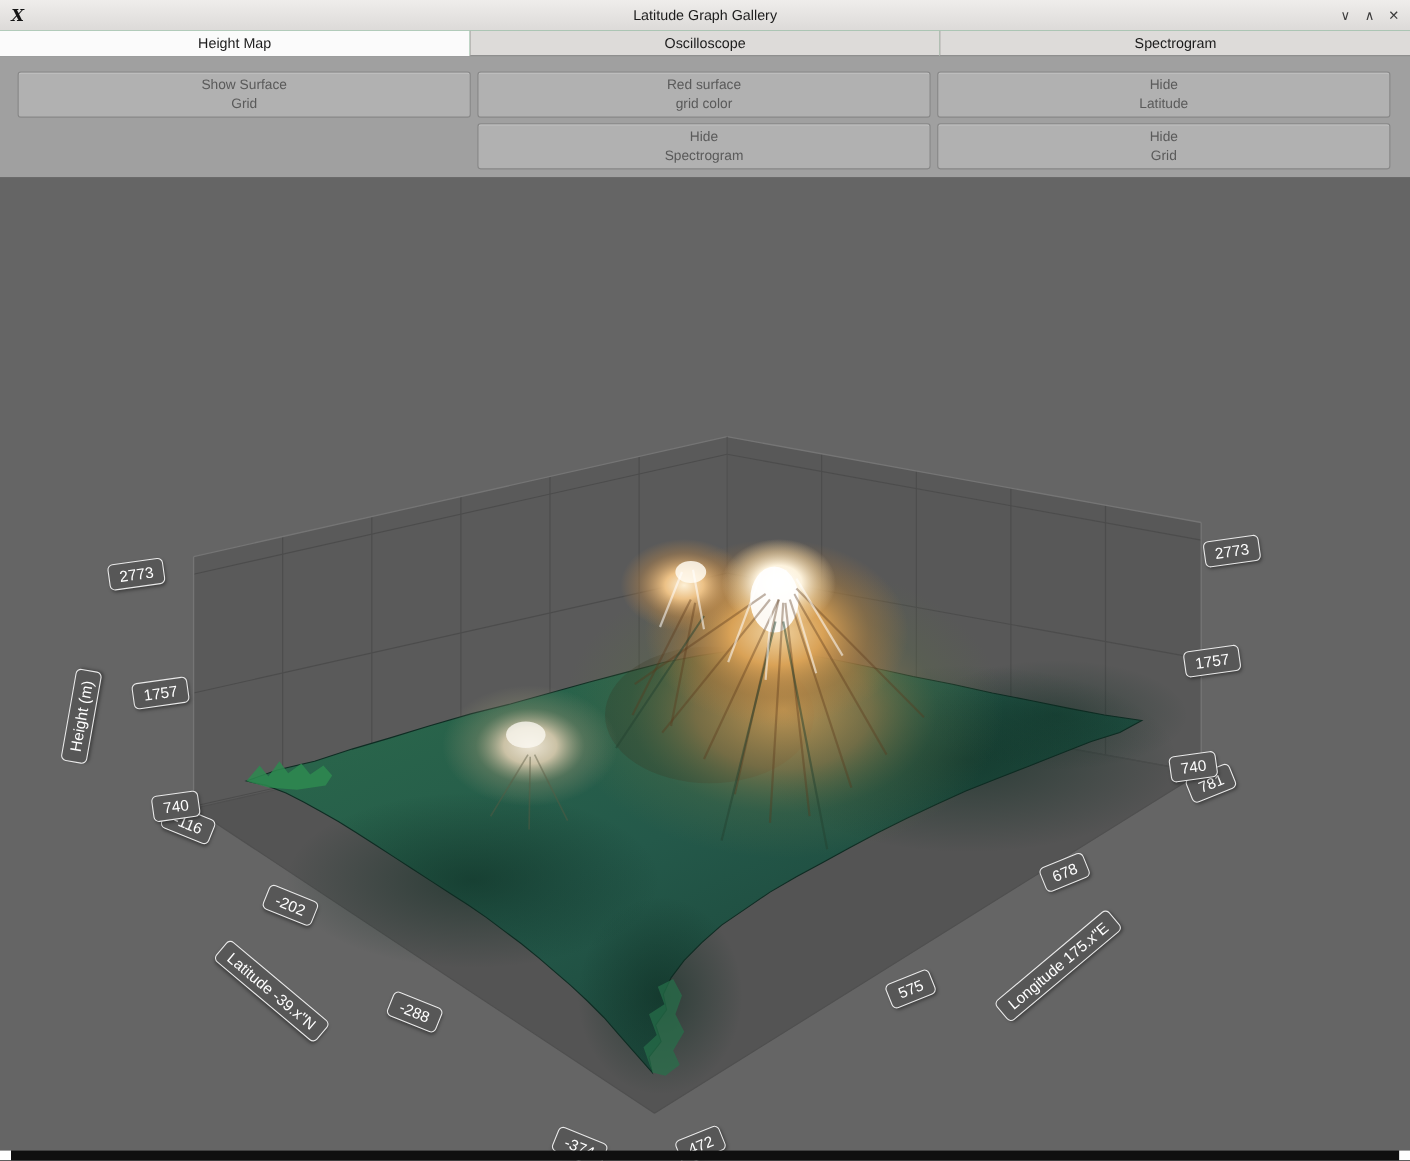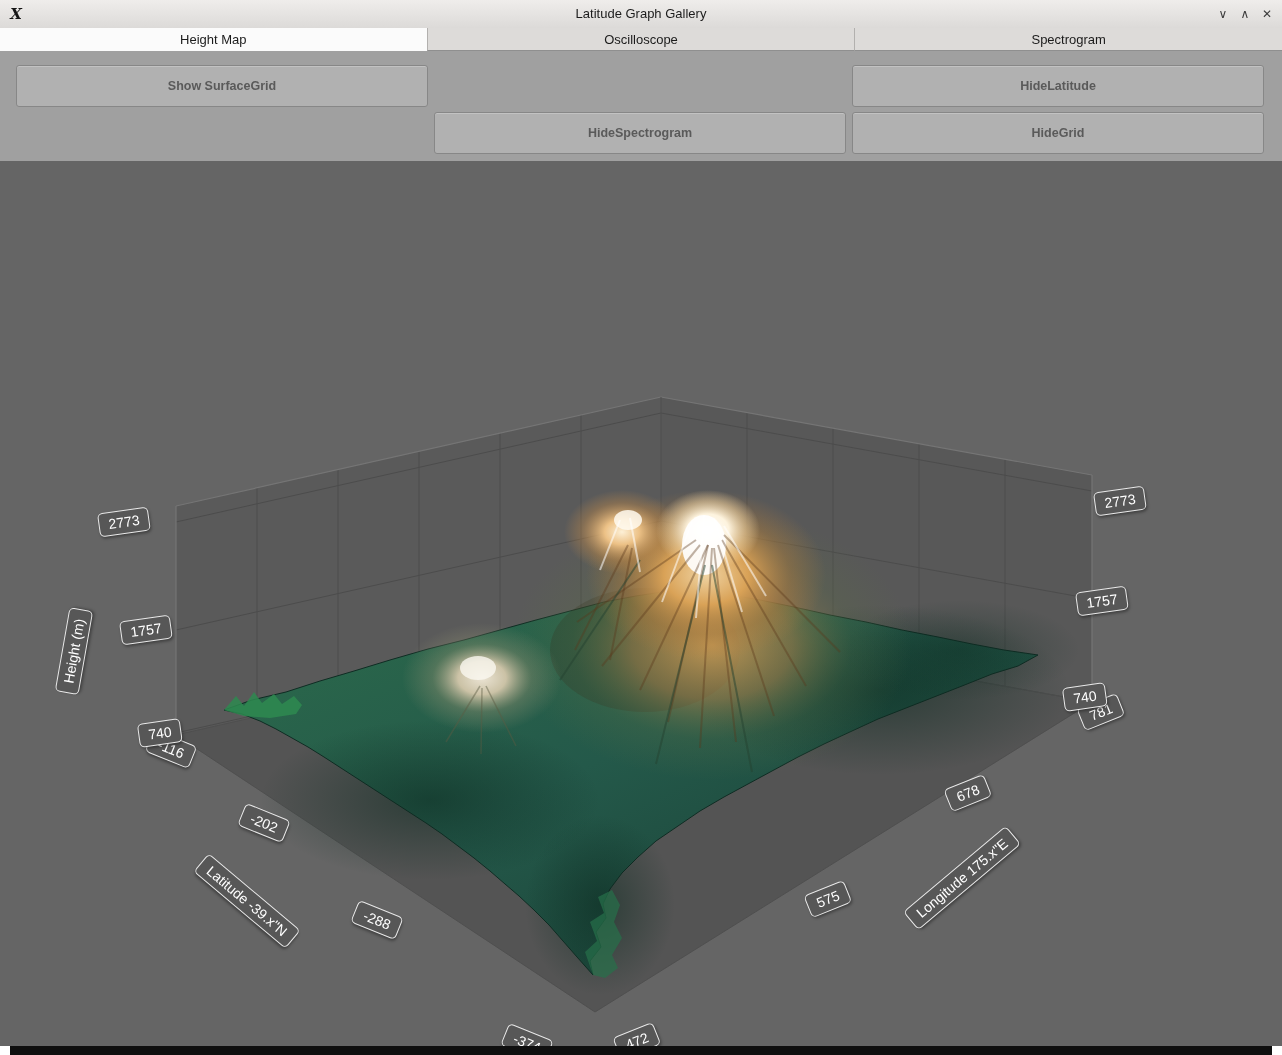--- a/index.html
+++ b/index.html
@@ -19,23 +19,23 @@
   
   .tabbar{position:absolute;top:28px;left:0;right:0;height:23px;display:flex;z-index:4;background:#22c55e;}
   .tab{flex:1;display:flex;align-items:center;justify-content:center;font-size:13px;color:#1b1b1b;
     background:#dddbd9;border-bottom:1px solid #8f8f8f;box-sizing:border-box;}
   .tab + .tab{border-left:1px solid #b2b0ae;}
   .tab.active{background:#fbfbfb;border-bottom:1px solid #fbfbfb;}
 
   
   .toolbar{position:absolute;top:51px;left:0;right:0;height:110px;background:#a0a0a0;z-index:4;}
   .tb{position:absolute;height:42px;width:412px;background:#b1b1b1;border:1px solid #878787;
-    border-radius:3px;color:#5a5a5a;font-size:12.5px;display:flex;flex-direction:row;
+    border-radius:3px;color:#5a5a5a;font-size:12.5px;display:flex;flex-direction:column;
     align-items:center;justify-content:center;line-height:1.35;box-sizing:border-box;
-    box-shadow:inset 0 1px 0 rgba(255,255,255,.22);font-family:inherit;cursor:default;font-weight:bold;}
+    box-shadow:inset 0 1px 0 rgba(255,255,255,.22);font-family:inherit;cursor:default;}
   .tb.r1{top:14px}.tb.r2{top:61px}
   .tb.c1{left:16px}.tb.c2{left:434px}.tb.c3{left:852px}
 
   
   .plot{position:absolute;top:161px;left:0;right:0;bottom:0;background:#656565;}
   svg.scene{position:absolute;top:0;left:0;z-index:1;pointer-events:none;}
 
   
   .tick{position:absolute;z-index:3;transform:translate(-50%,-50%) rotate(var(--r,0deg));
     background:#575757;border:1.5px solid #e9e9e9;border-radius:5px;color:#fff;
@@ -65,20 +65,24 @@
   <div class="tabbar">
     <div class="tab active">Height Map</div>
     <div class="tab">Oscilloscope</div>
     <div class="tab">Spectrogram</div>
   </div>
 
   <div class="toolbar">
     <button class="tb r1 c1">
       <span>Show Surface</span>
       <span>Grid</span>
+    </button>
+    <button class="tb r1 c2">
+      <span>Red surface</span>
+      <span>grid color</span>
     </button>
     <button class="tb r1 c3">
       <span>Hide</span>
       <span>Latitude</span>
     </button>
     <button class="tb r2 c2">
       <span>Hide</span>
       <span>Spectrogram</span>
     </button>
     <button class="tb r2 c3">

